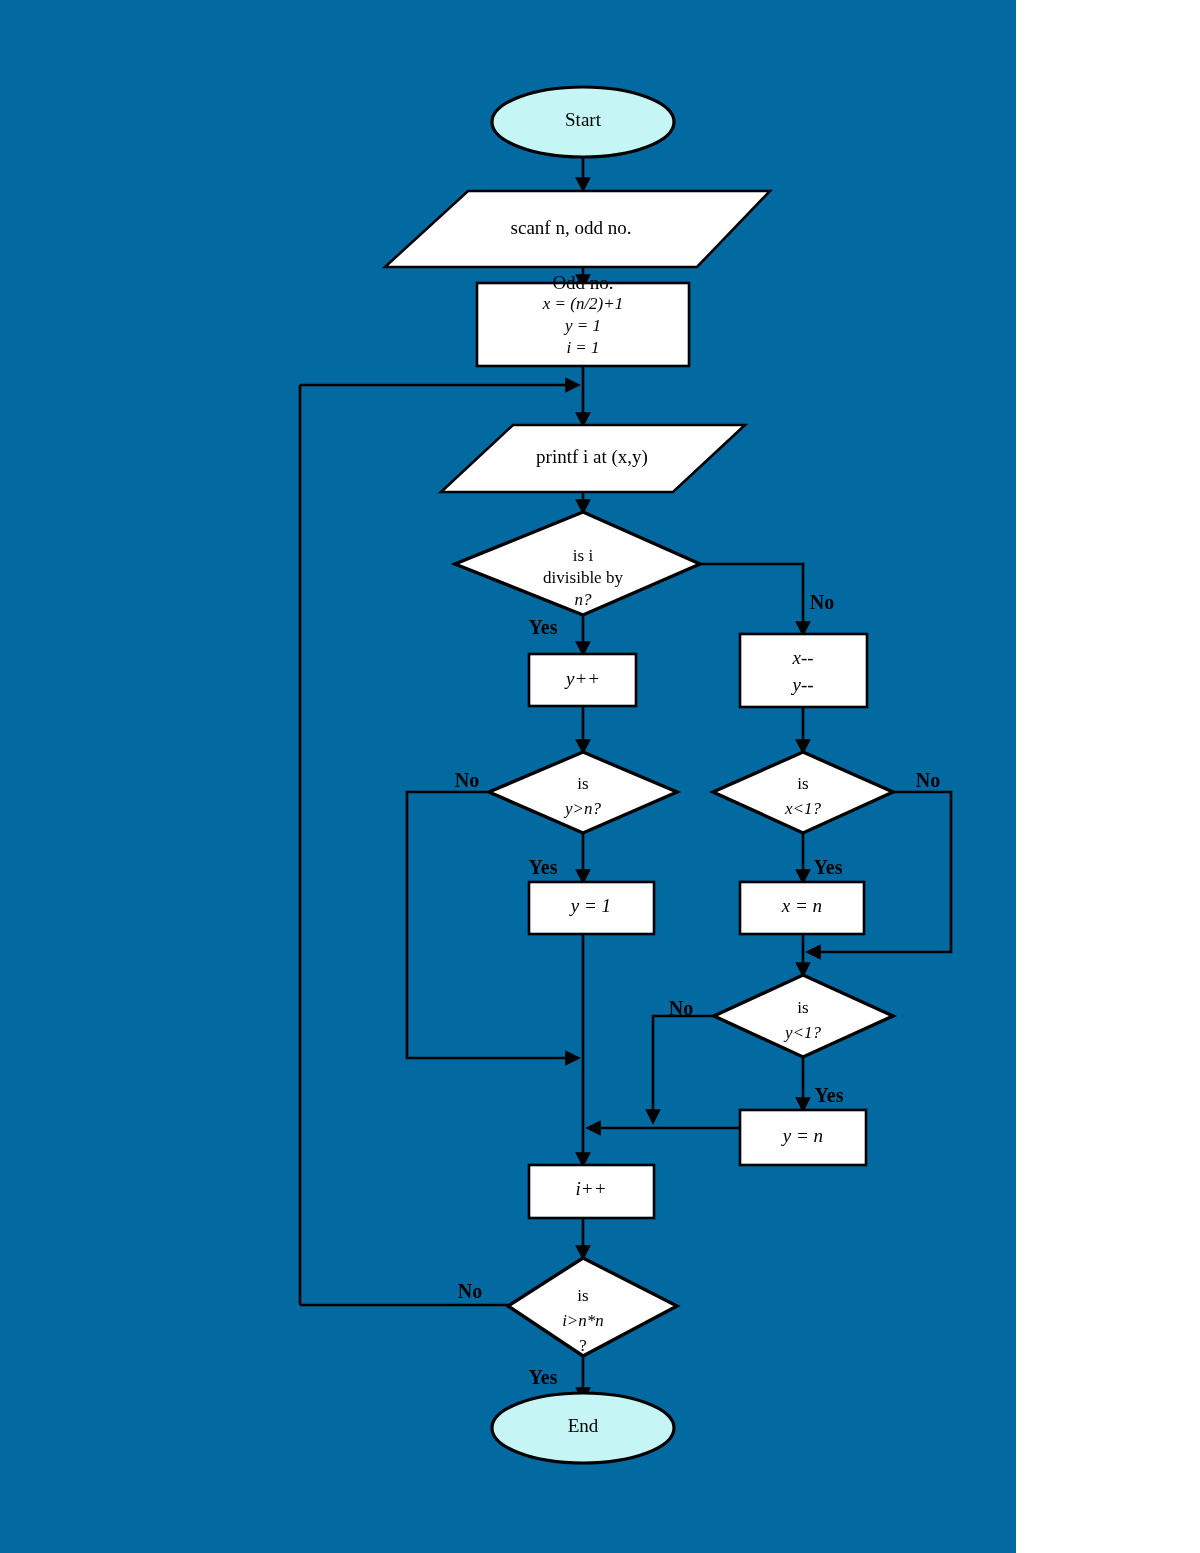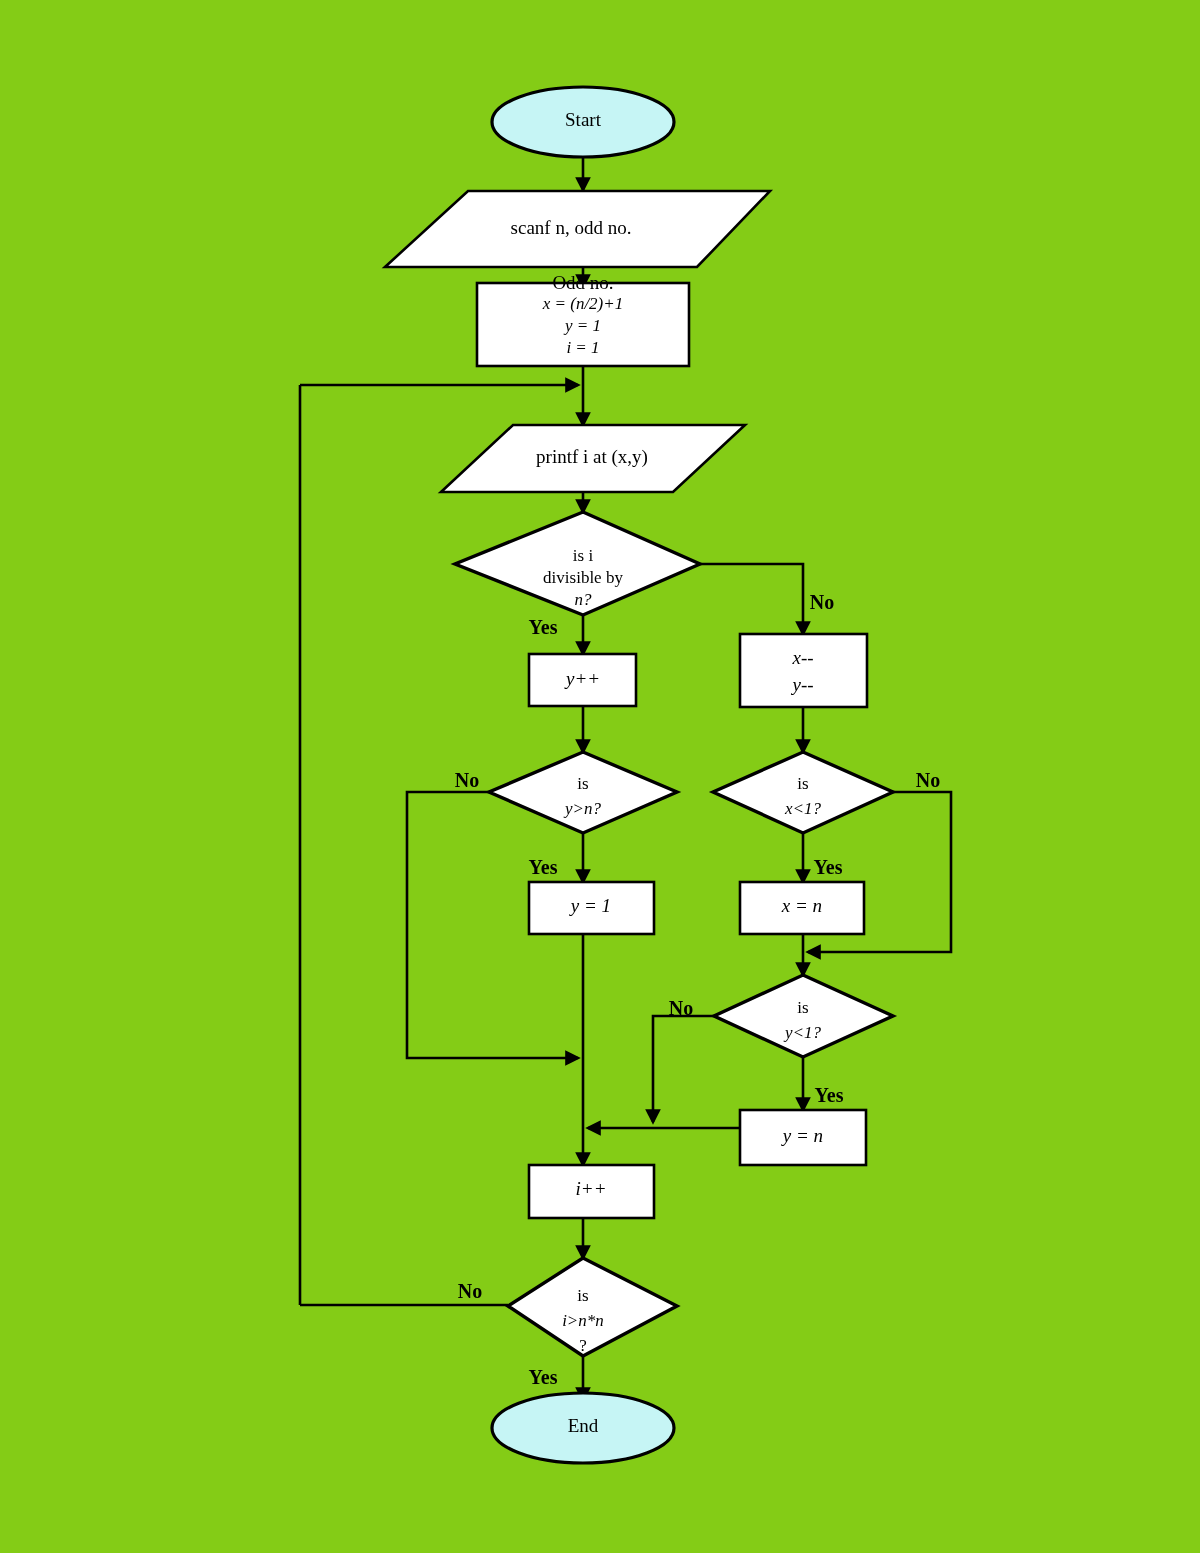--- a/index.html
+++ b/index.html
@@ -3,23 +3,23 @@
 <meta charset="utf-8">
 <title>Flowchart</title>
 <style>
   html,body{margin:0;padding:0;background:#ffffff;}
   body{
     font-family:"Liberation Serif", "DejaVu Serif", serif;
     color:#000000;
   }
   #page{
     position:relative;
-    width:1200px;
+    width:1016px;
     height:1553px;
-    background:#84cc16;
+    background:#0369a1;
     overflow:hidden;
   }
   #flow-svg{
     position:absolute;
     left:0; top:0;
     width:1200px;
     height:1553px;
   }
   .node-text{
     font-family:"Liberation Serif", "DejaVu Serif", serif;

